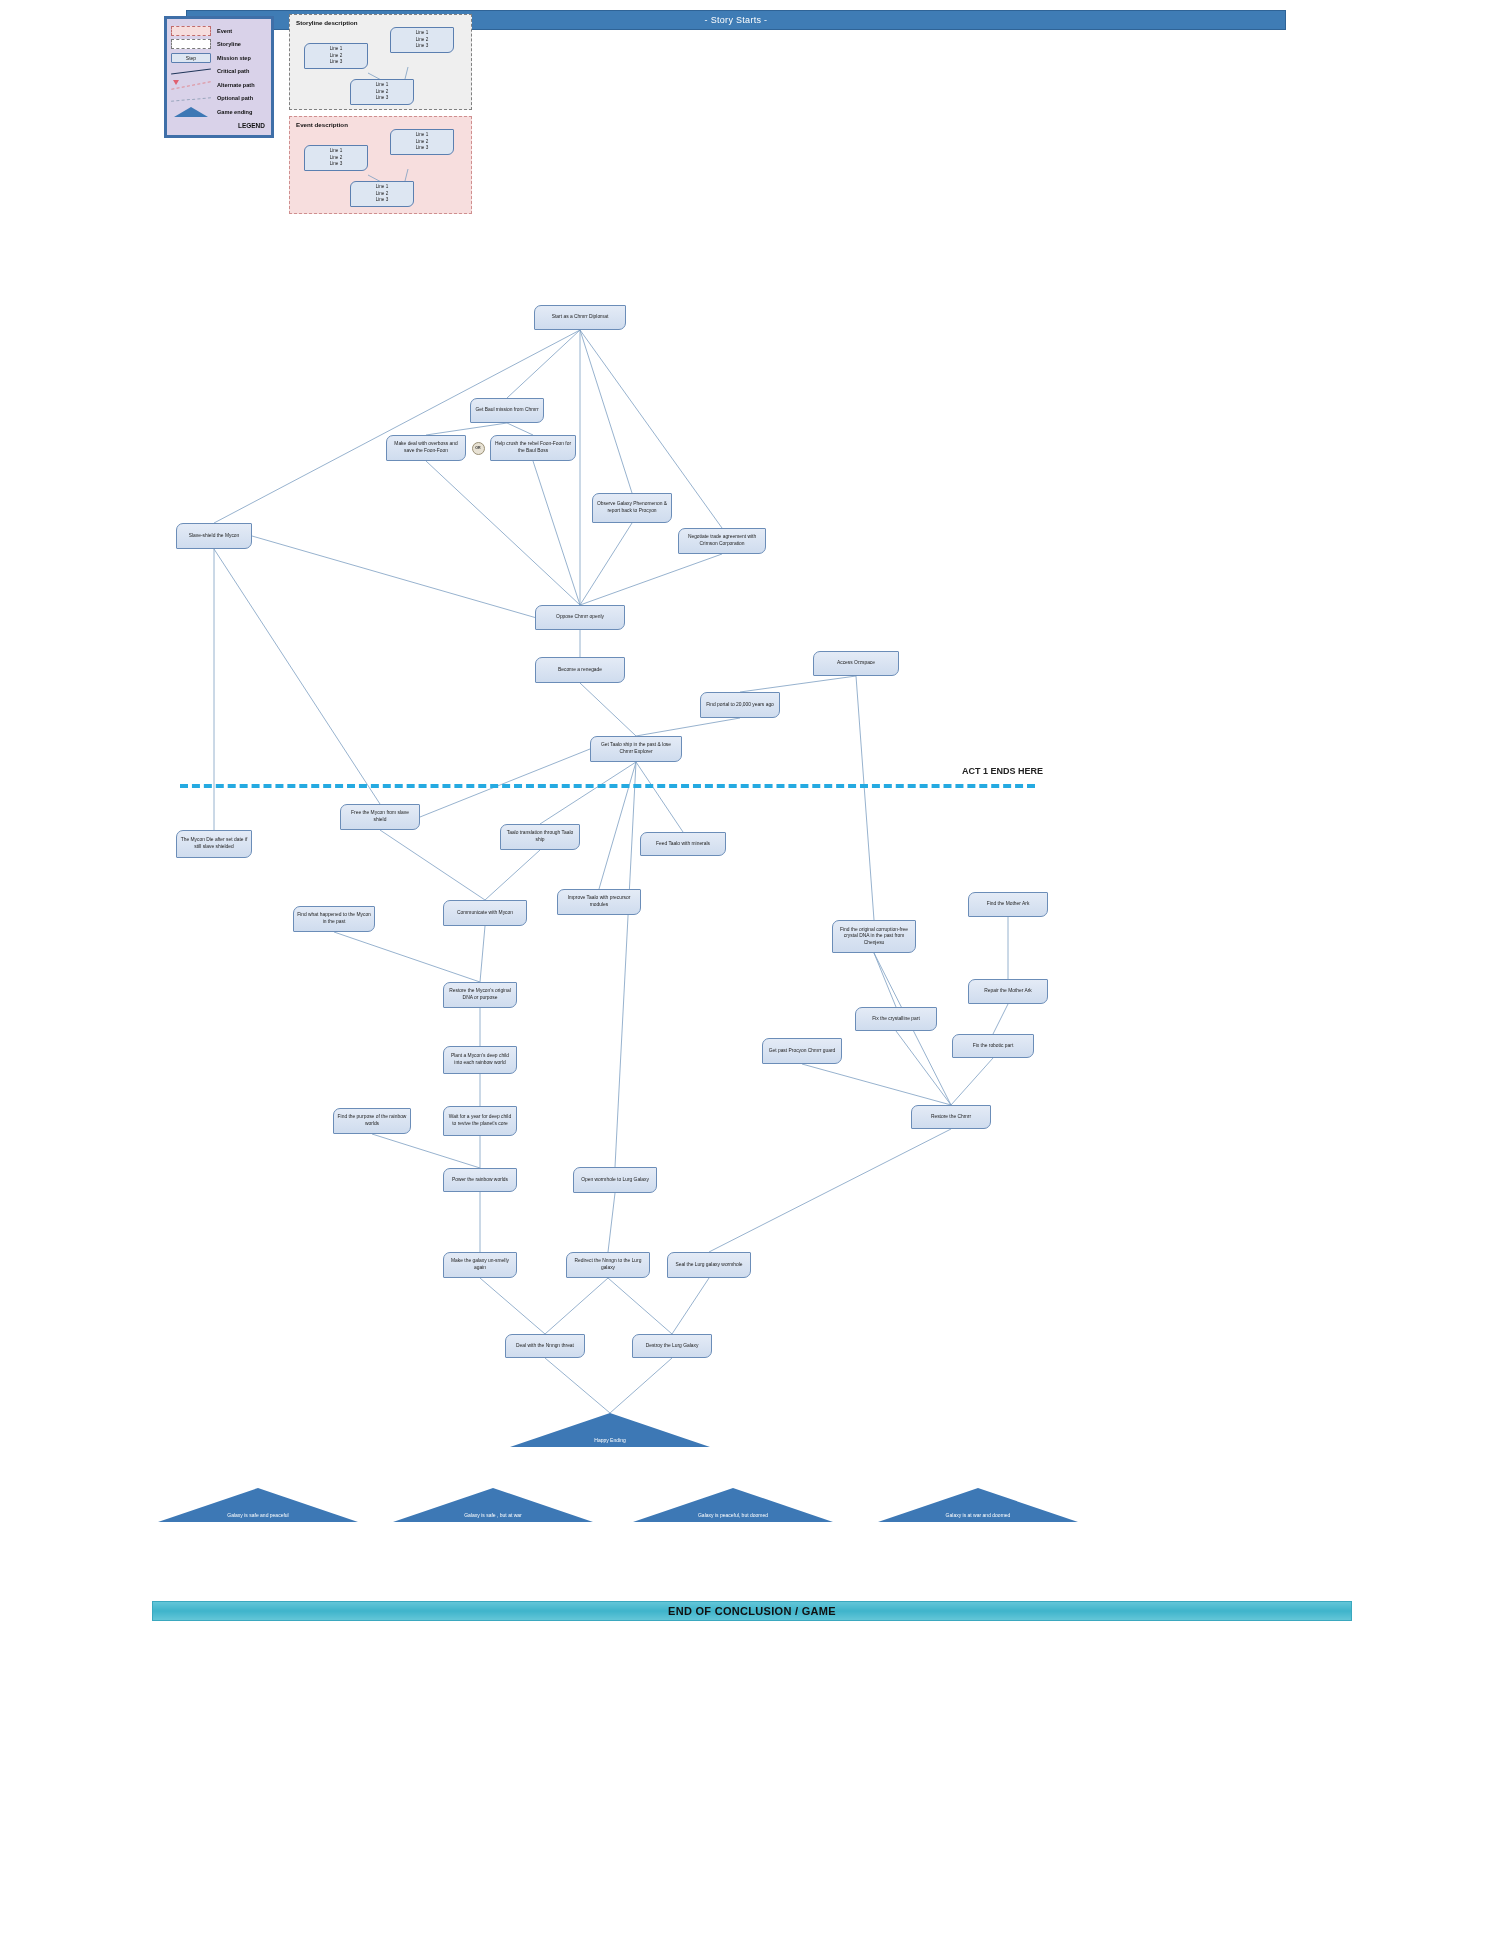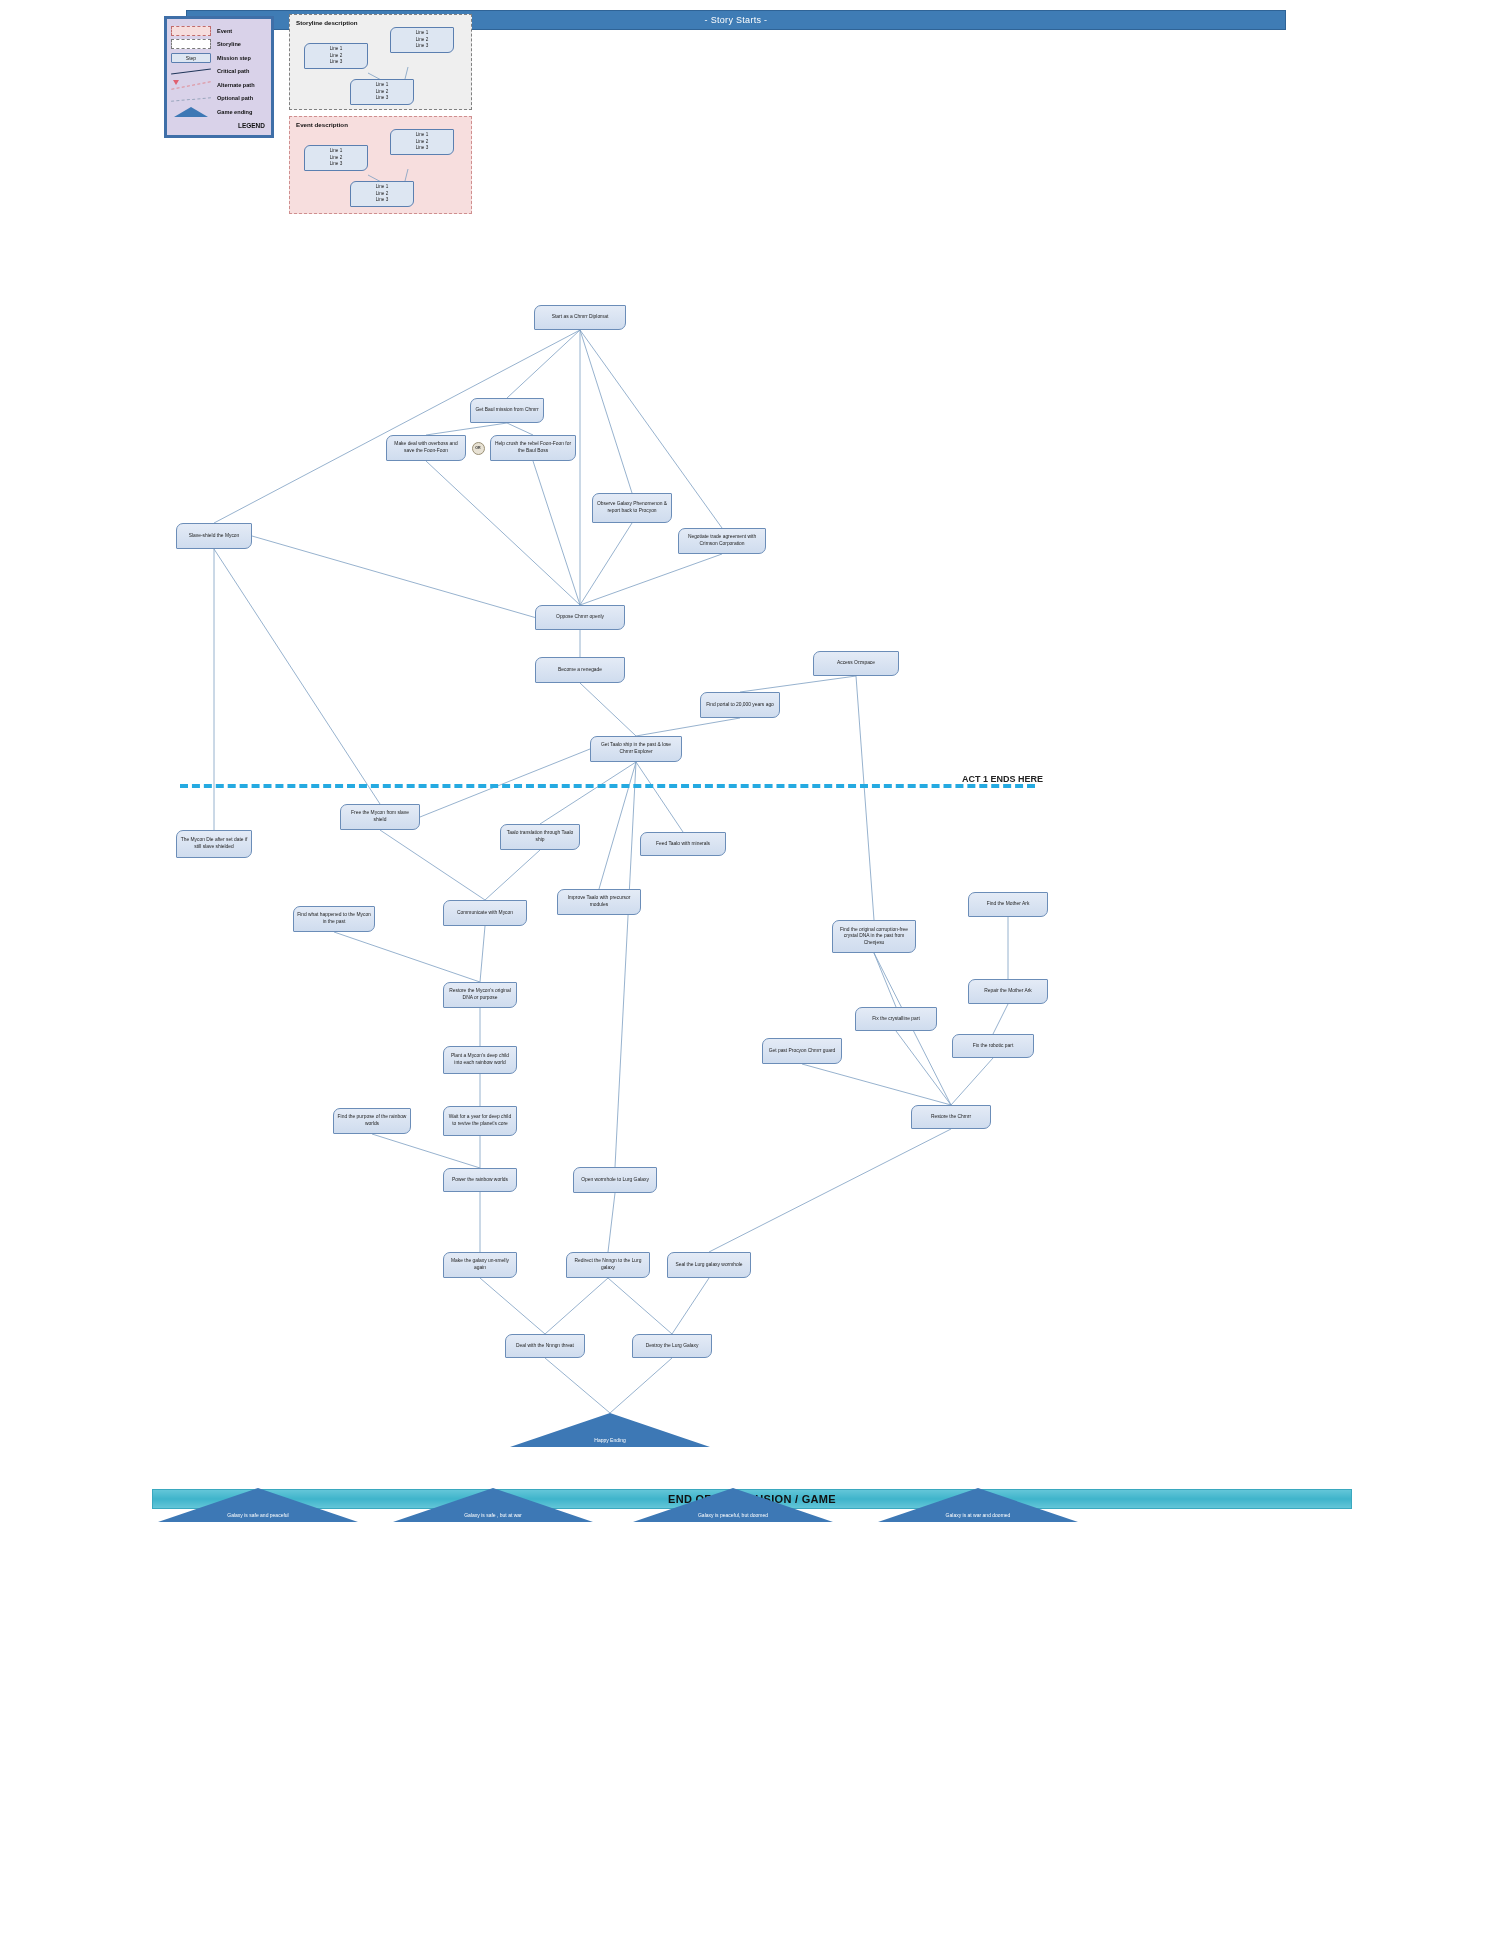--- a/index.html
+++ b/index.html
@@ -154,21 +154,20 @@
     left: 180px; top: 784px;
     width: 855px; height: 0;
     border-top: 4px dashed #25aae1;
     z-index: 7;
   }
   #act-label {
     position: absolute;
     left: 962px; top: 766px;
     font-size: 9px; font-weight: bold; color: #222;
     z-index: 8;
-    margin-top: 8px;
   }
 
   
   .ending {
     position: absolute;
     z-index: 6;
   }
   .ending .tri {
     width: 0; height: 0;
     border-left: var(--hw) solid transparent;
@@ -180,21 +179,21 @@
     left: 0; width: 100%;
     bottom: 4px;
     text-align: center;
     color: #ffffff;
     font-size: 5px;
   }
 
   
   #end-bar {
     position: absolute;
-    left: 152px; top: 1489px;
+    left: 152px; top: 1601px;
     width: 1200px; height: 20px;
     background: linear-gradient(180deg, #63c6d8 0%, #3fb4cb 50%, #63c6d8 100%);
     border: 1px solid #3aa8bf;
     display: flex; align-items: center; justify-content: center;
     color: #111; font-size: 11px; font-weight: bold;
     letter-spacing: .3px;
   }
 
   svg#edges {
     position: absolute; left: 0; top: 0;

